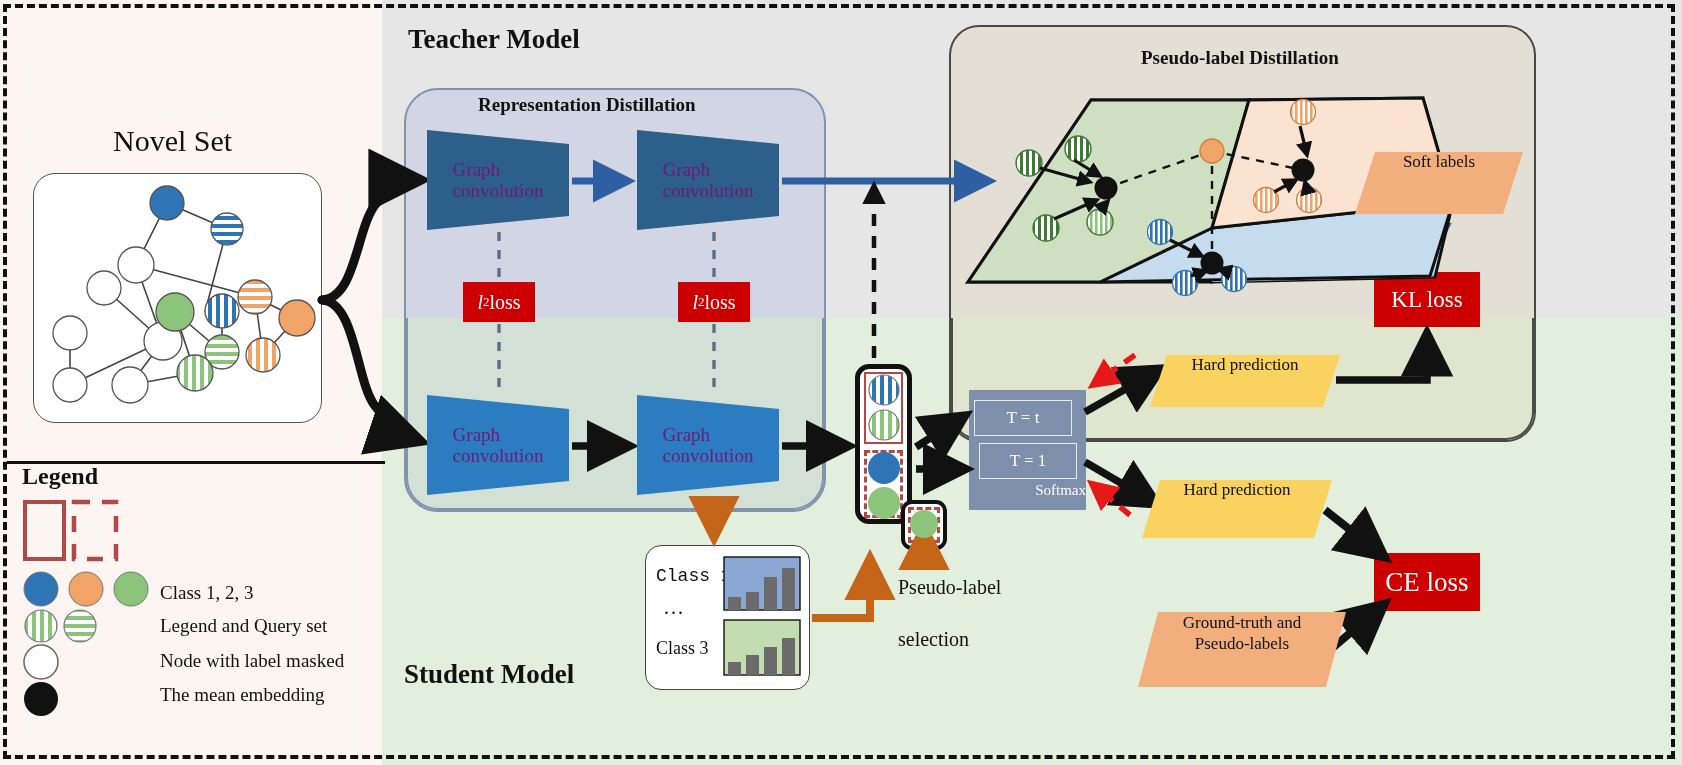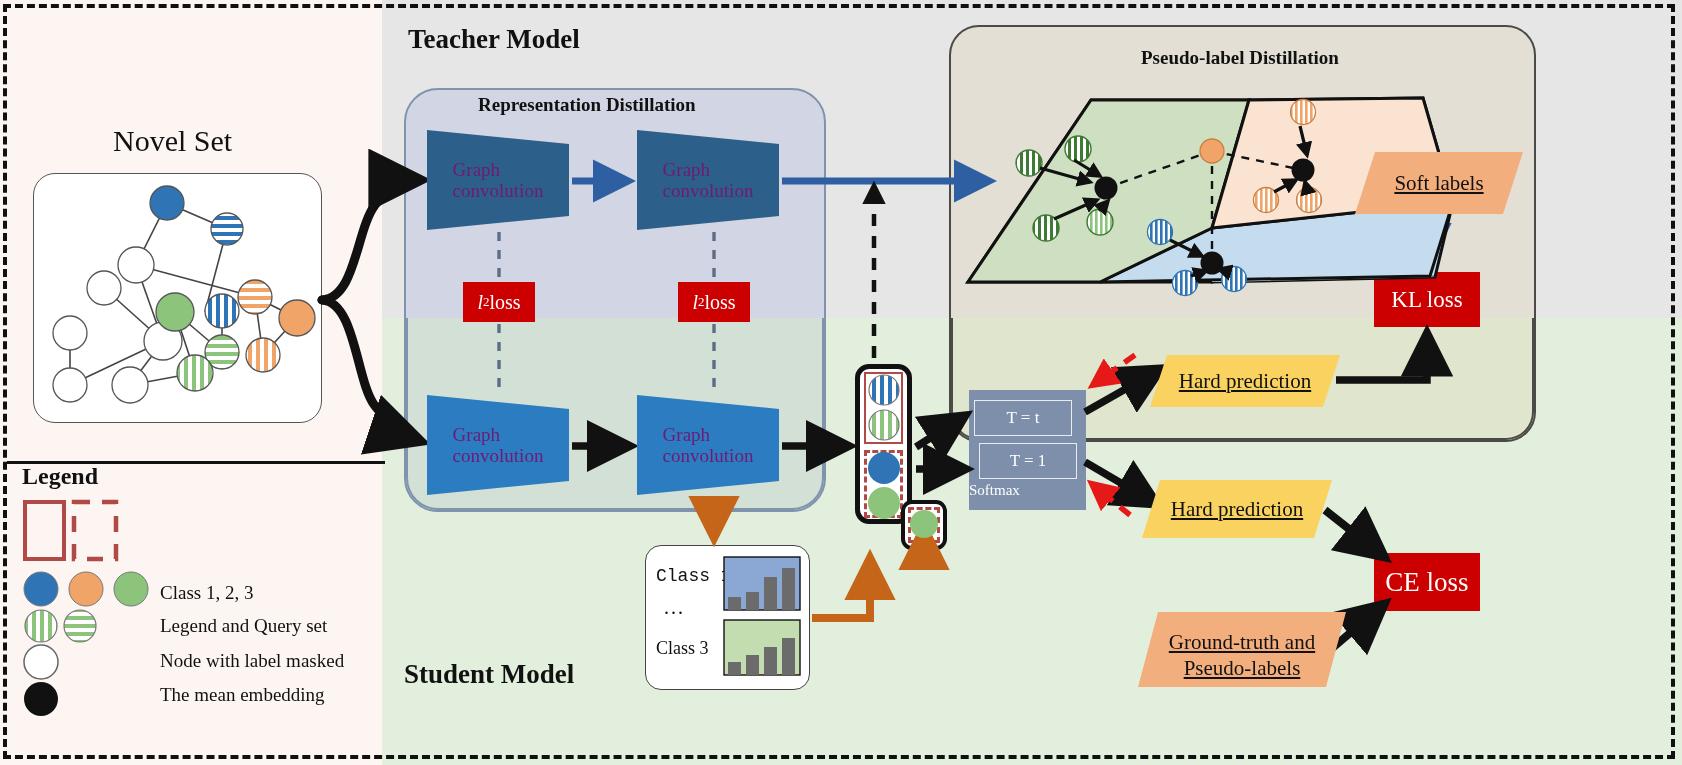--- a/index.html
+++ b/index.html
@@ -48,31 +48,31 @@
      align-items:center;justify-content:center;line-height:1.12;font-size:19px;}
   .conv span{position:relative;z-index:2;}
   .conv .shape{position:absolute;inset:0;z-index:1;}
 
   
   .lossbox{position:absolute;background:#cc0000;color:#fff;display:flex;
      align-items:center;justify-content:center;font-size:20px;}
   .lossbox .sub{font-size:13px;vertical-align:sub;}
 
   
-  .para{position:absolute;display:flex;align-items:center;justify-content:center;
-     color:#111;font-size:21px;text-align:center;line-height:1.15;text-decoration:underline;}
+  .para{position:absolute;display:flex;align-items:flex-start;justify-content:center;
+     color:#111;font-size:17px;text-align:center;line-height:1.15;}
   .para .shape{position:absolute;inset:0;z-index:1;}
   .para span{position:relative;z-index:2;}
 
   
   #softmax-block{position:absolute;left:969px;top:390px;width:117px;height:120px;
      background:#7e8fab;}
   .tbox{position:absolute;border:1.6px solid #e7ecf3;color:#fff;font-size:17px;
      display:flex;align-items:center;justify-content:center;}
-  #softmax-cap{position:absolute;left:969px;top:482px;width:117px;text-align:left;
+  #softmax-cap{position:absolute;left:969px;top:482px;width:117px;text-align:right;
      color:#fff;font-size:15px;}
 
   
   #plcap{position:absolute;left:855px;top:364px;width:57px;height:160px;background:#fff;
      border:5px solid #111;border-radius:14px;box-sizing:border-box;}
   #plcap-solid{position:absolute;left:864px;top:372px;width:39px;height:72px;
      border:2.5px solid #b04a47;box-sizing:border-box;}
   #plcap-dash{position:absolute;left:864px;top:450px;width:39px;height:68px;
      border:3px dashed #b04a47;box-sizing:border-box;}
   #plsel-mini{position:absolute;left:901px;top:500px;width:46px;height:50px;background:#fff;
@@ -193,20 +193,24 @@
     <span>T = 1</span>
   </div>
   <div id="softmax-cap">Softmax</div>
 
   <div id="plcap"></div>
   <div id="plcap-solid"></div>
   <div id="plcap-dash"></div>
   <div id="plsel-mini"></div>
   <div id="plsel-mini-dash"></div>
 
+  <div class="lbl" style="left:878px;top:548px;font-size:20px;line-height:1.3;">
+    <span>Pseudo-label</span><br>
+    <span>selection</span>
+  </div>
 
   <div id="hist-card"></div>
   <div class="lbl" style="left:656px;top:566px;font-size:18px;font-family:Liberation Mono, monospace;">Class 1</div>
   <div class="lbl" style="left:664px;top:596px;font-size:20px;letter-spacing:2px;">...</div>
   <div class="lbl" style="left:656px;top:638px;font-size:18px;">Class 3</div>
   <div class="lbl" style="left:736px;top:593px;font-size:18px;letter-spacing:2px;">...</div>
 
   <div class="lbl bold" style="left:22px;top:463px;font-size:24px;">Legend</div>
 
   <div class="lbl" style="left:160px;top:582px;font-size:19px;">Class 1, 2, 3</div>

